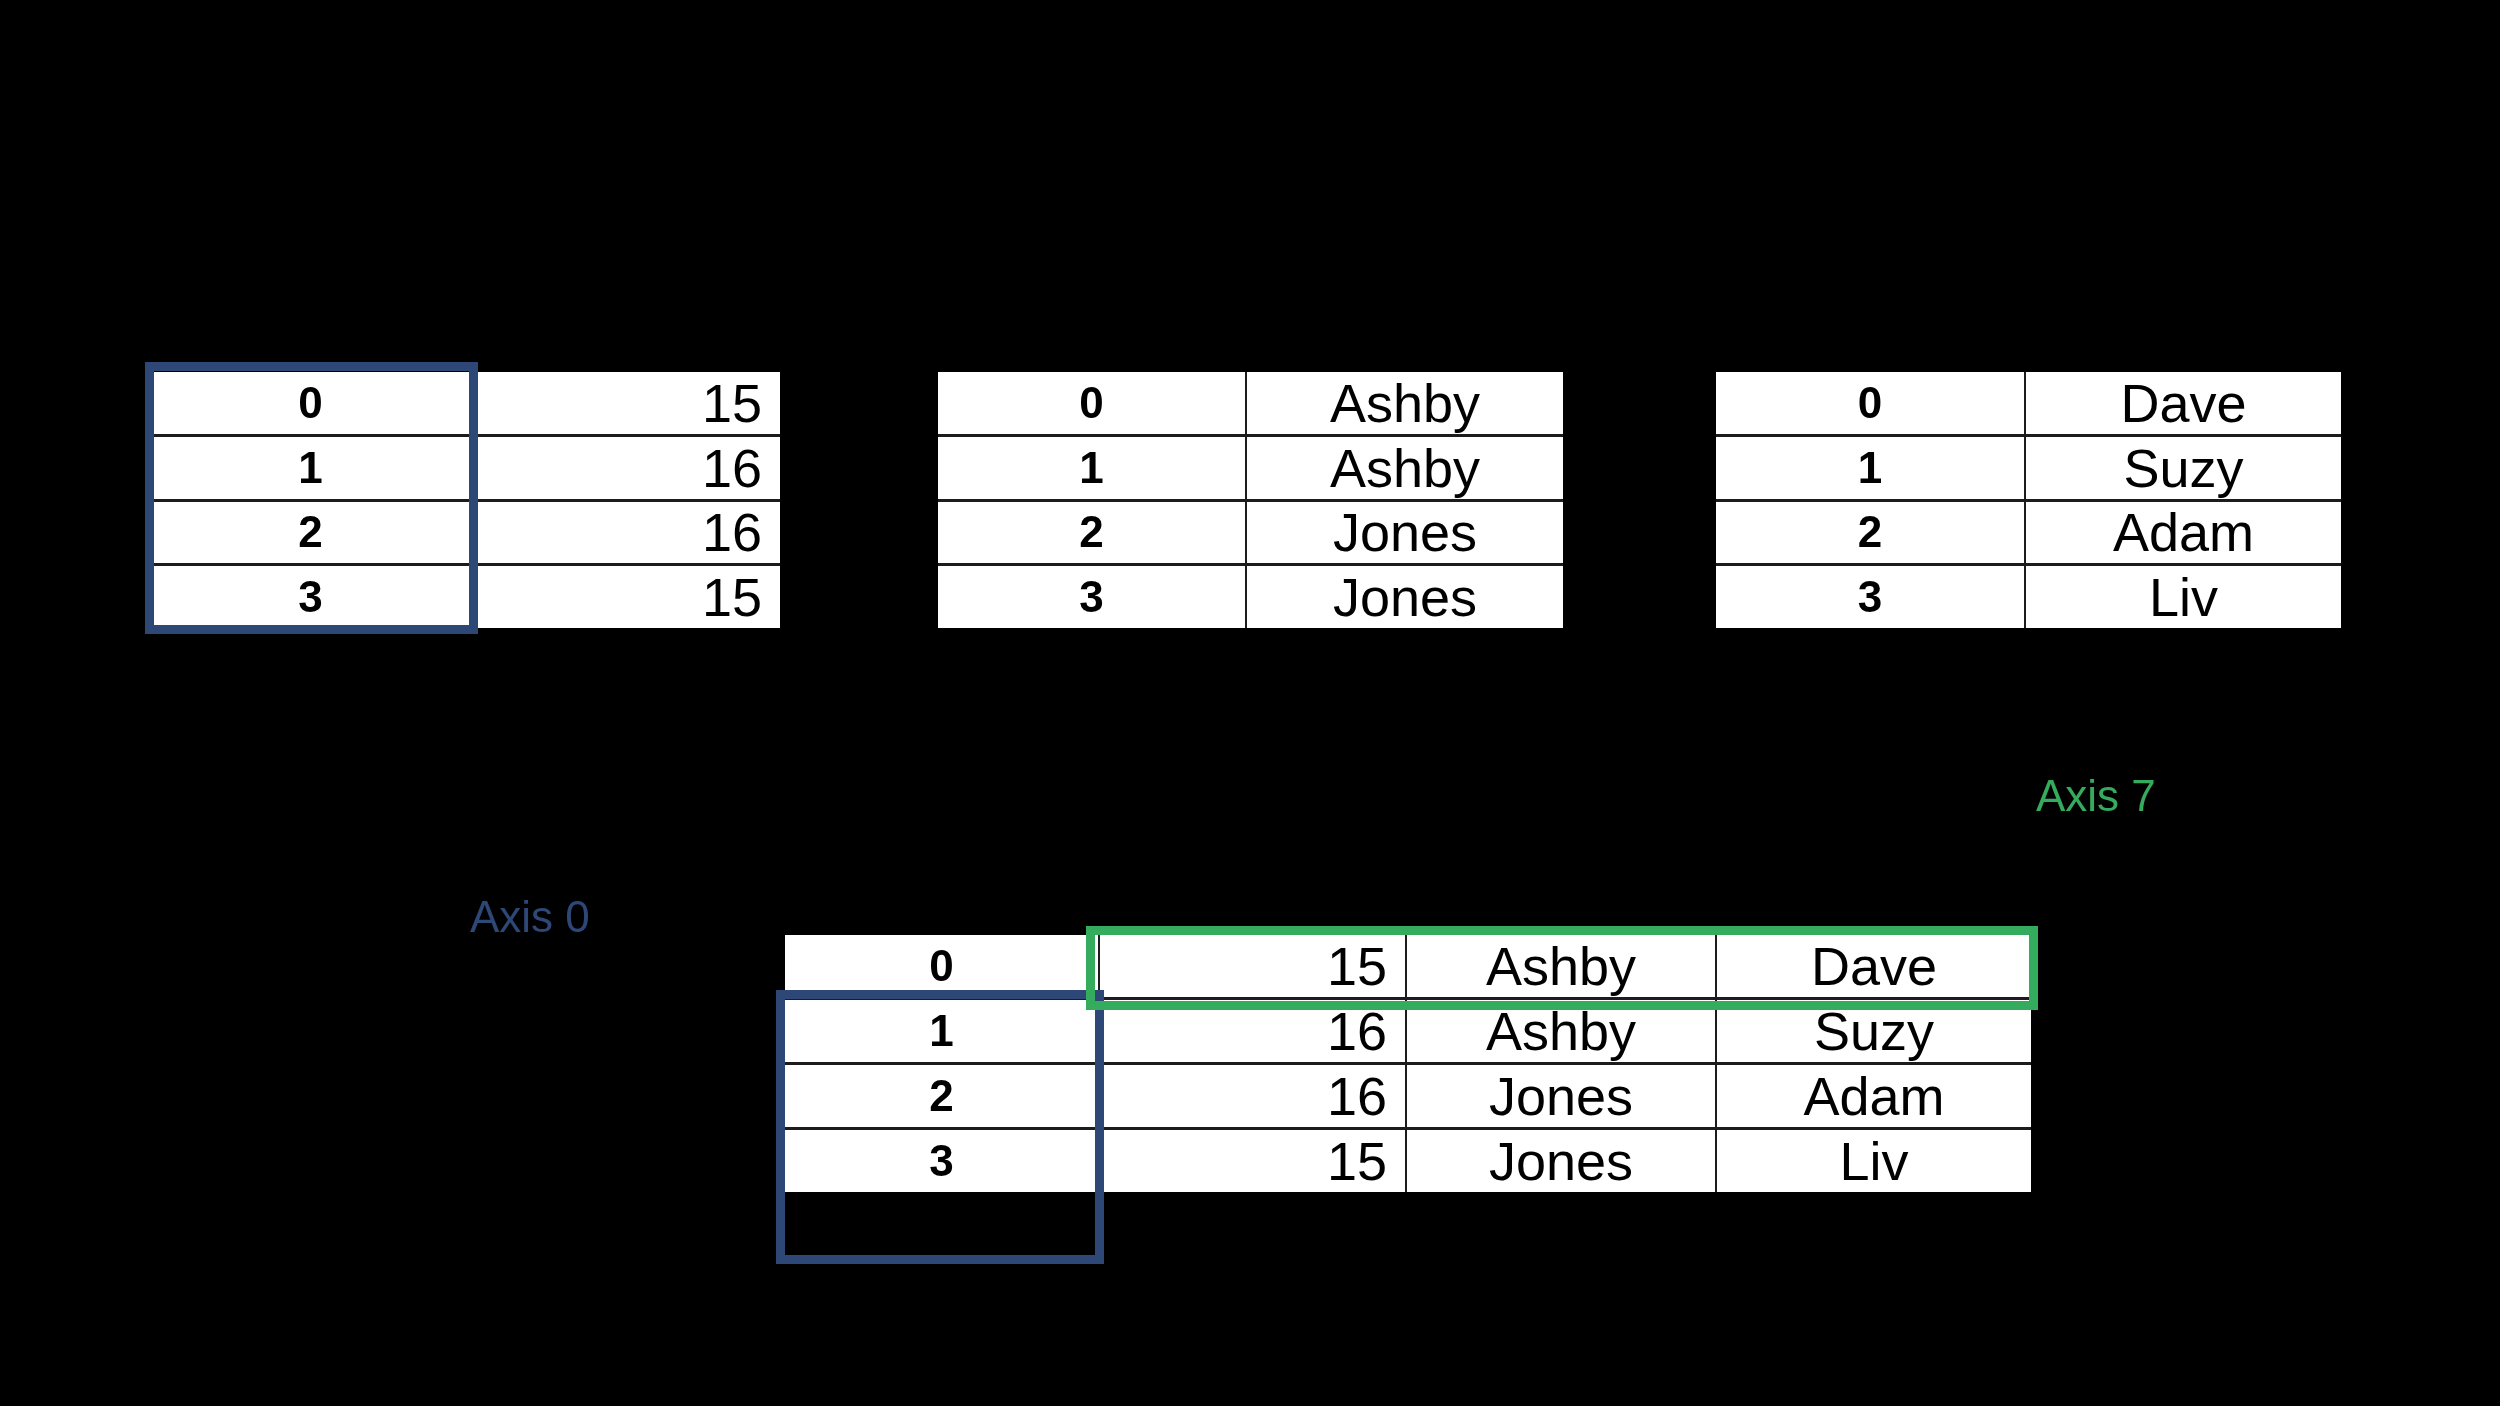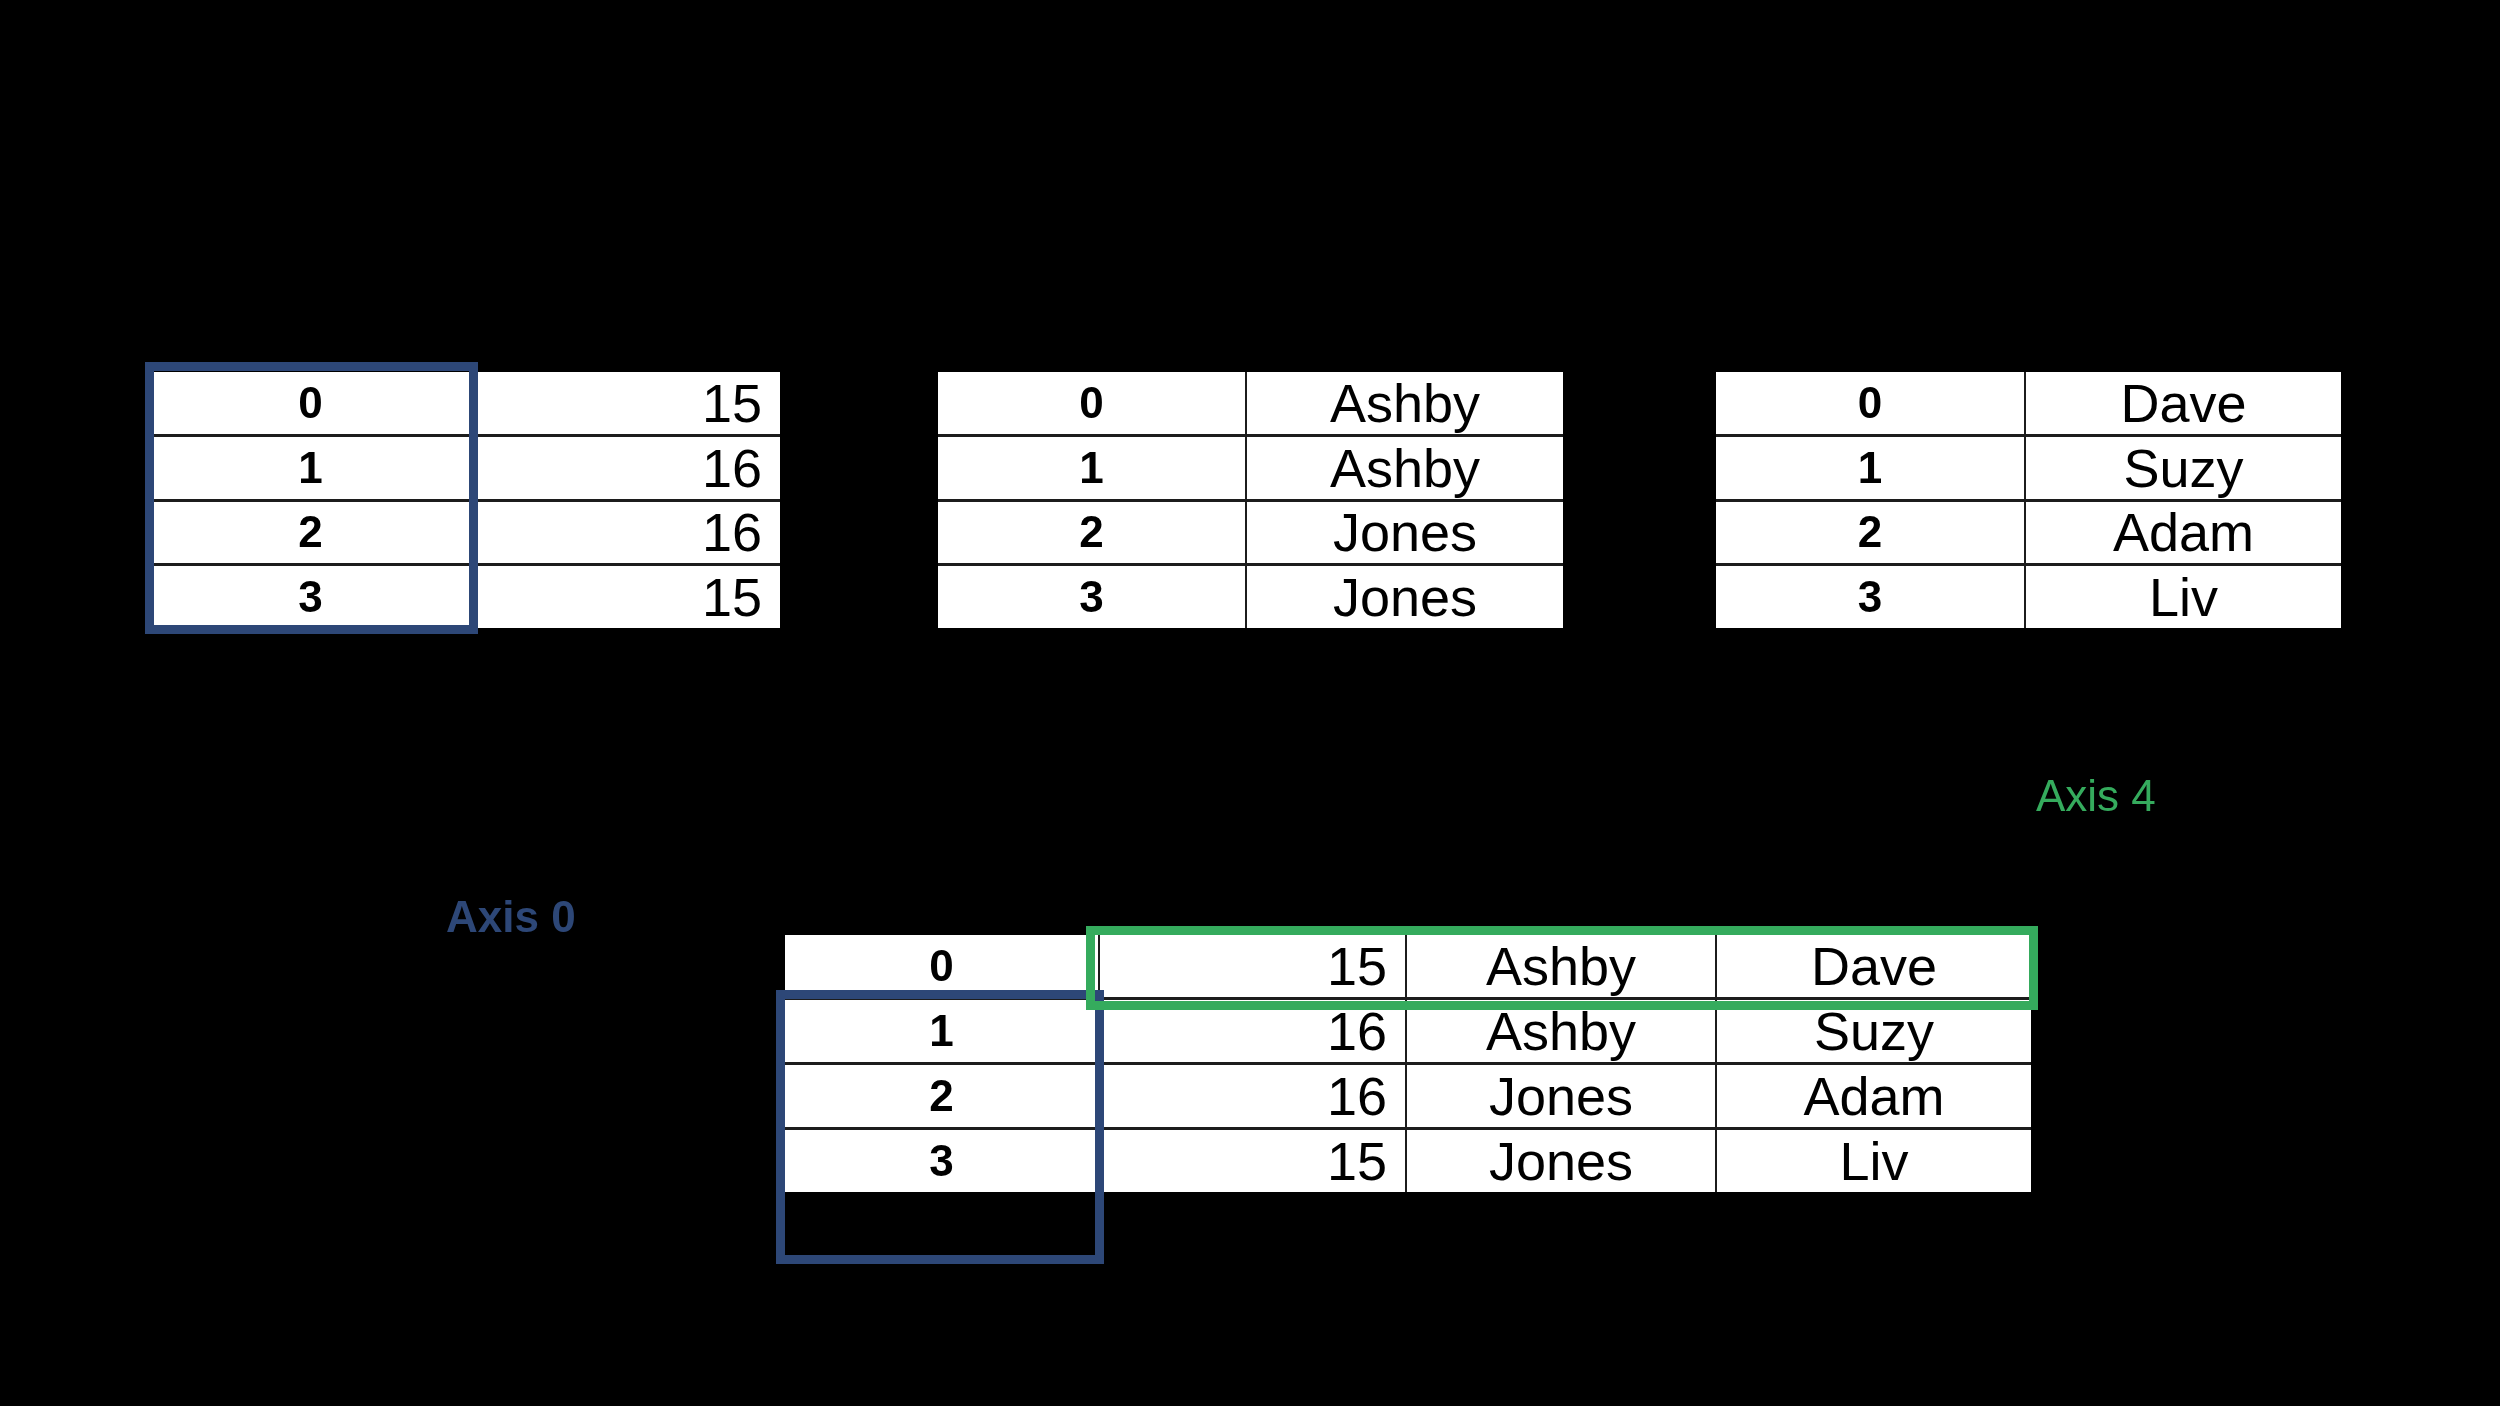--- a/index.html
+++ b/index.html
@@ -60,21 +60,21 @@
   #df-index-box  { left: 776px; top: 990px; width: 328px; height: 274px; z-index: 4; }
   #df-header-box { left: 1086px; top: 926px; width: 952px; height: 84px; z-index: 5; }
 
   
   .axis-label {
     position: absolute;
     font-size: 44px;
     line-height: 1.1;
     white-space: nowrap;
   }
-  #axis0-label { left: 446px; top: 893px; color: var(--axis0-navy, #2d4777); font-weight: bold; }
+  #axis0-label { left: 470px; top: 893px; color: var(--axis0-navy, #2d4777); }
   #axis1-label { left: 2036px; top: 772px; color: var(--axis1-green, #35ab5d); }
 
   
   .df { position: absolute; left: 785px; top: 935px; width: 1246px; }
   .df-header {
     display: flex;
     margin-left: 315px;
     height: 65px;
     background: var(--cell-bg, #fff);
     border-bottom: 3px solid var(--grid-line, #1c1c1c);
@@ -158,21 +158,21 @@
       <div class="cell idx">2</div>
       <div class="cell val">Adam</div>
     </div>
     <div class="row">
       <div class="cell idx">3</div>
       <div class="cell val">Liv</div>
     </div>
   </div>
 
   <div class="axis-label" id="axis0-label">Axis 0</div>
-  <div class="axis-label" id="axis1-label">Axis 4</div>
+  <div class="axis-label" id="axis1-label">Axis 7</div>
 
   <div class="df">
     <div class="df-body">
       <div class="row">
         <div class="cell idx">0</div>
         <div class="cell b-age">15</div>
         <div class="cell b-teacher">Ashby</div>
         <div class="cell b-name">Dave</div>
       </div>
       <div class="row">

